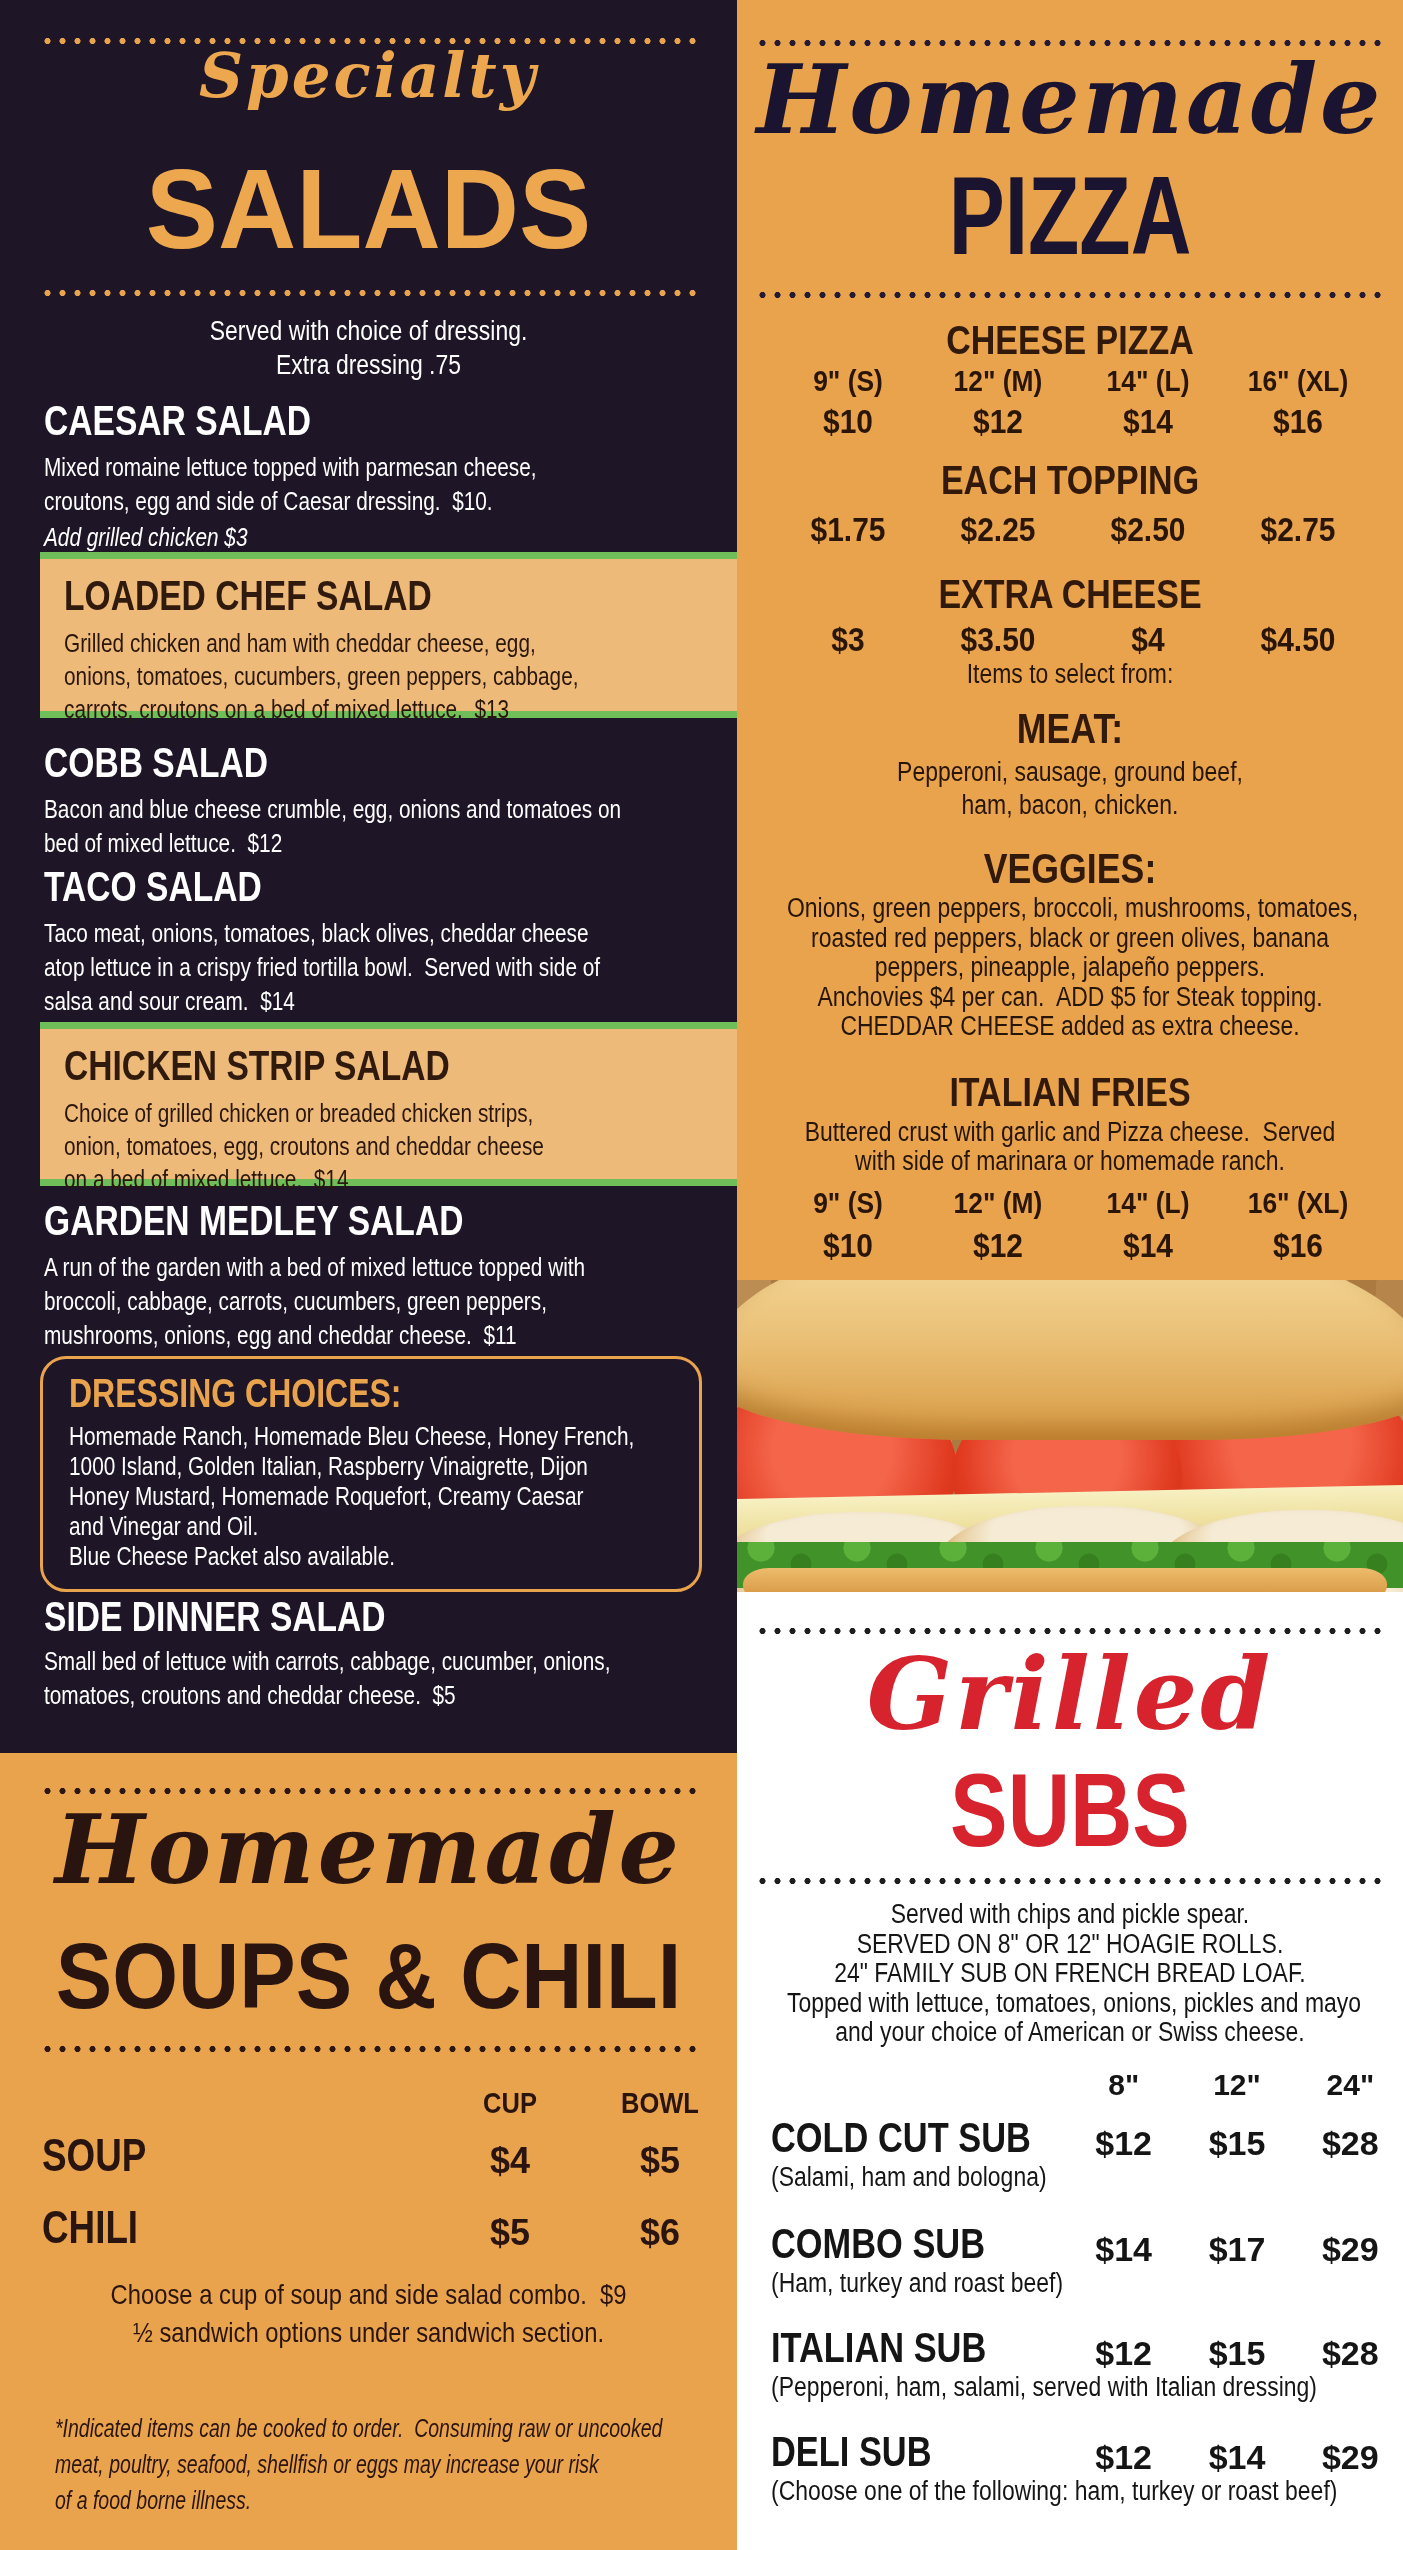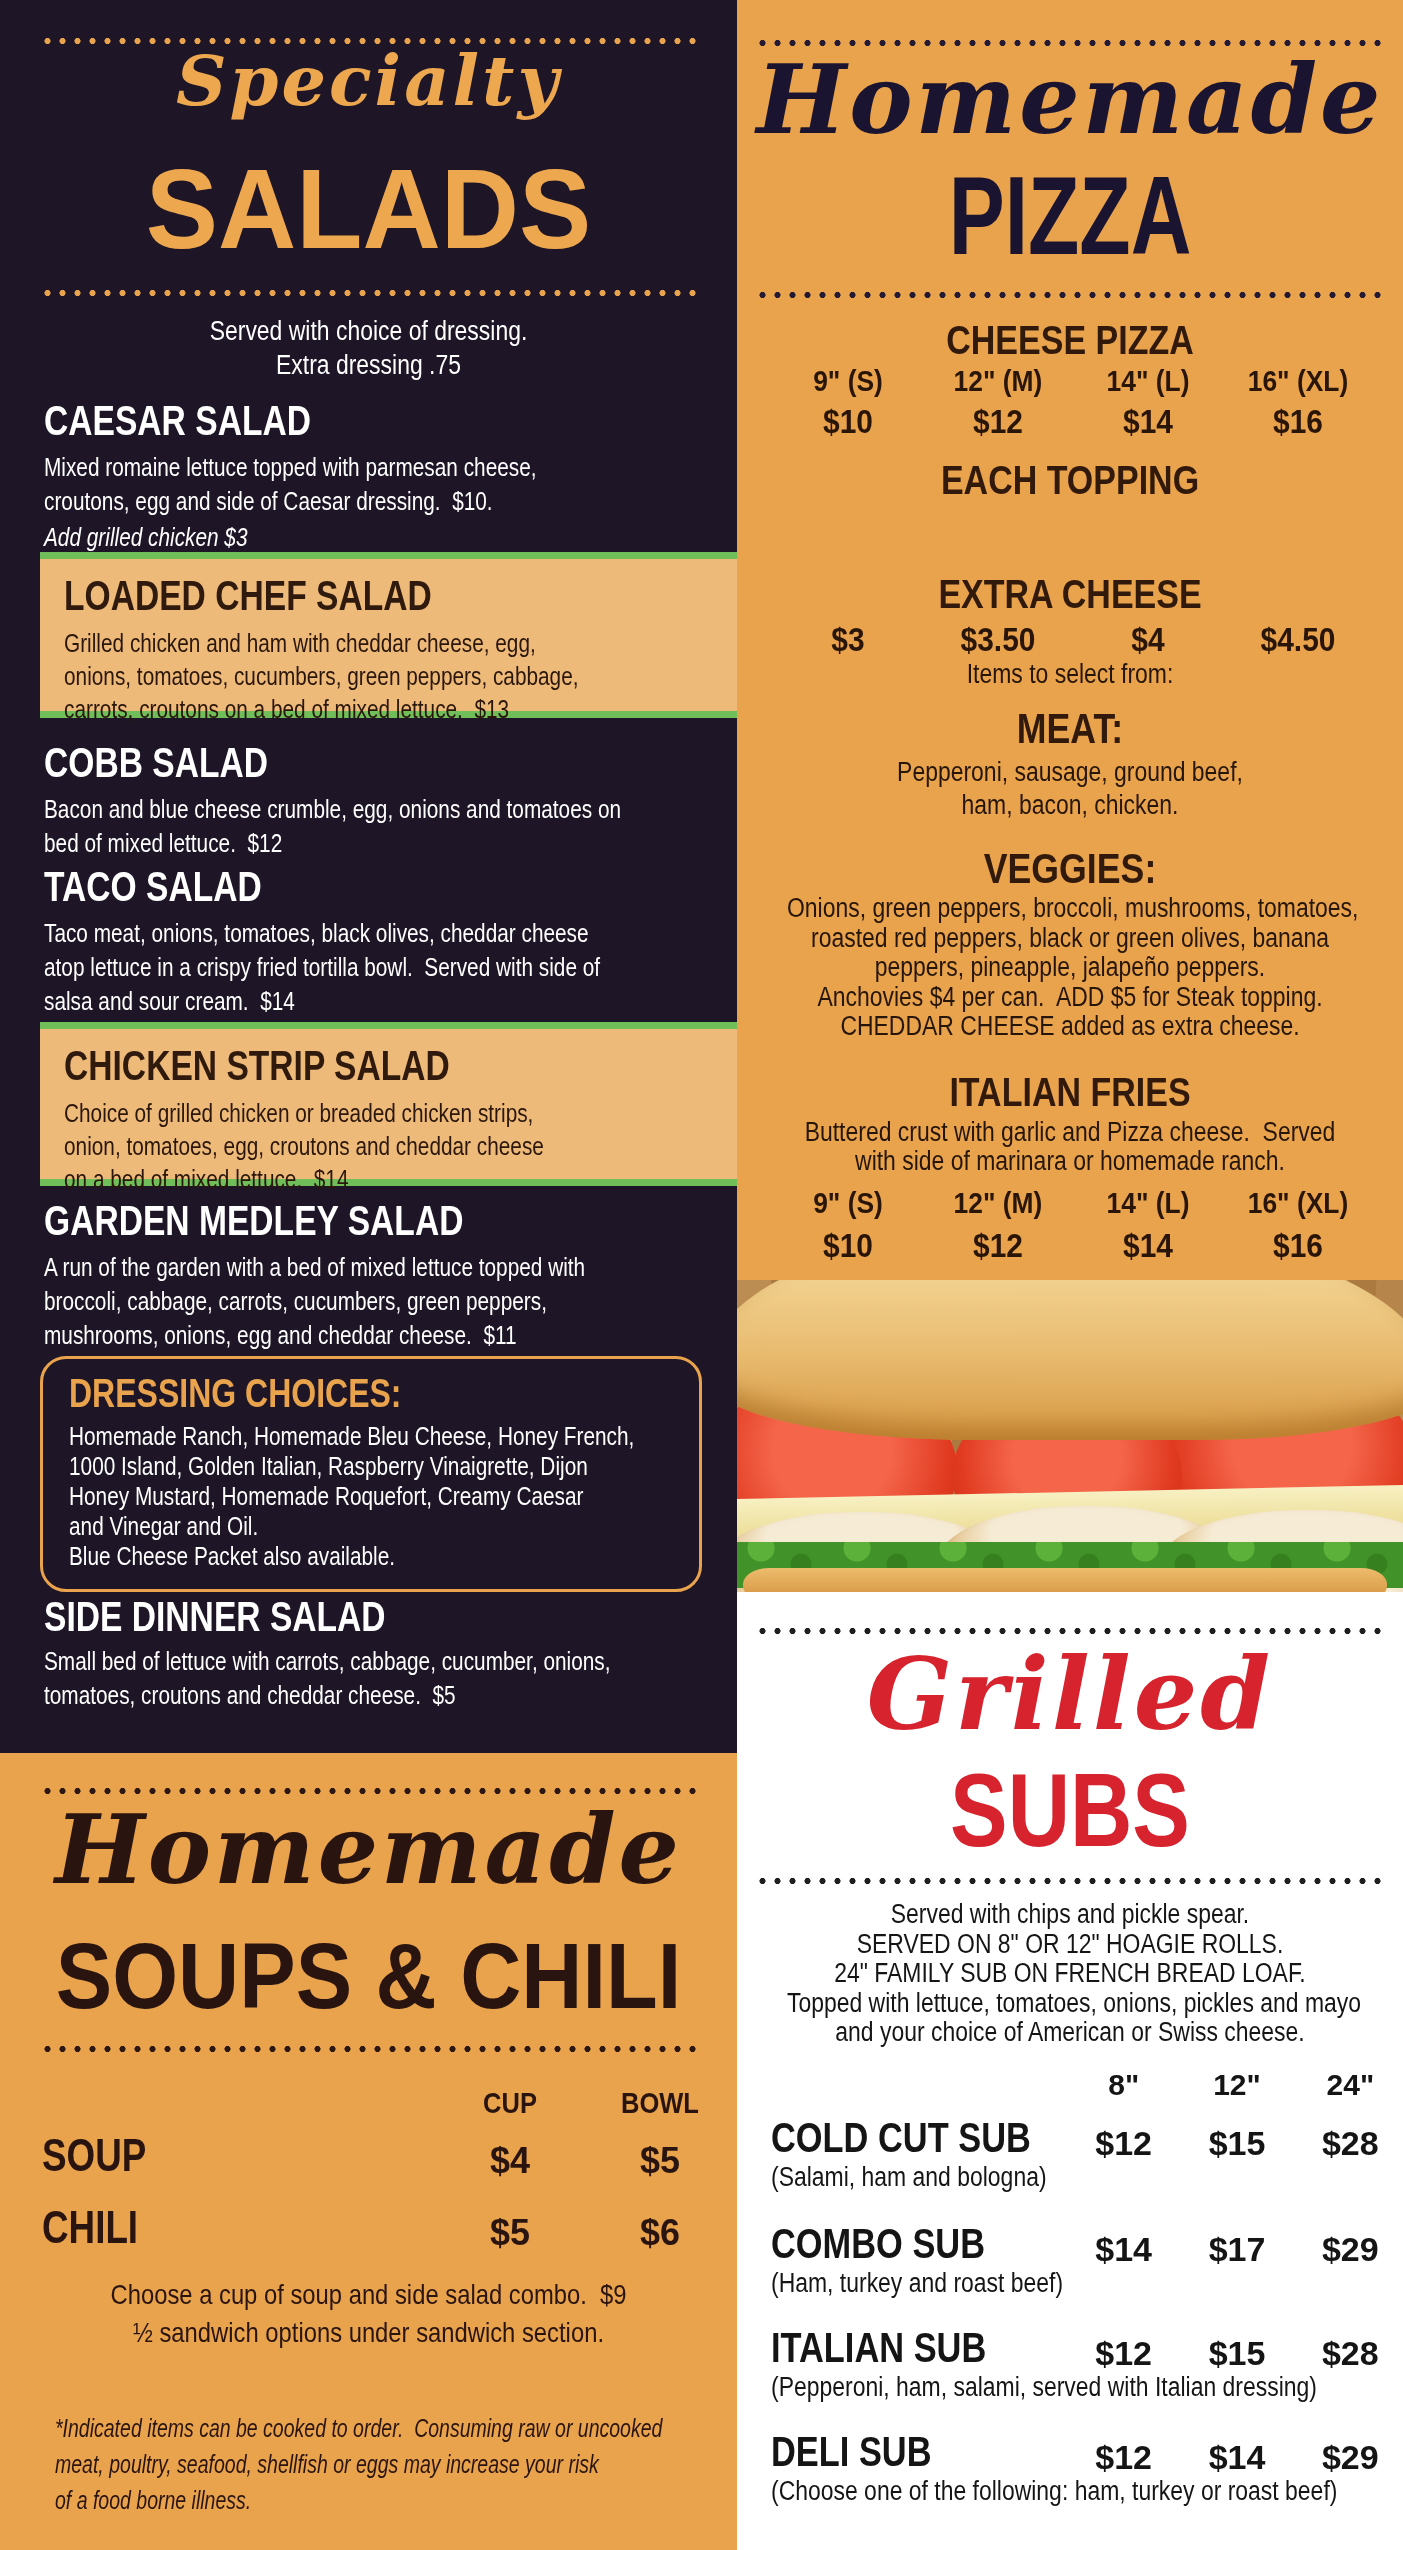--- a/index.html
+++ b/index.html
@@ -84,21 +84,21 @@
         background:linear-gradient(#edbc6d,#d3913c)}
 </style>
 </head>
 <body>
 
 <div class="left-col">
 
   <div class="left-dark">
     <div class="dots dots-o" style="left:40px;width:660px;top:36px"></div>
 
-    <div class="abs script" style="left:0;width:737px;top:44px;font-size:70px;color:#eda74e">Specialty</div>
+    <div class="abs script" style="left:0;width:737px;top:44px;font-size:61px;color:#eda74e">Specialty</div>
     <div class="abs t-main" style="left:0;width:737px;top:152px;font-size:114px;color:#eda74e;transform:scaleX(.95)">SALADS</div>
 
     <div class="dots dots-o" style="left:40px;width:660px;top:288px"></div>
 
     <div class="abs pre cond-c d-item ctr" style="left:0;width:737px;top:314px;font-size:27px">Served with choice of dressing.
 Extra dressing .75</div>
 
     <div class="abs h-item cond" style="left:44px;top:400px">CAESAR SALAD</div>
     <div class="abs d-item cond" style="left:44px;top:450px">Mixed romaine lettuce topped with parmesan cheese,
 croutons, egg and side of Caesar dressing.  $10.</div>
@@ -190,20 +190,26 @@
     <span>16" (XL)</span>
   </div>
   <div class="row4 prices" style="top:402px">
     <span>$10</span>
     <span>$12</span>
     <span>$14</span>
     <span>$16</span>
   </div>
 
   <div class="abs h-r cond-c" style="left:0;width:666px;top:460px;font-size:40px">EACH TOPPING</div>
+  <div class="row4 prices" style="top:510px">
+    <span>$1.75</span>
+    <span>$2.25</span>
+    <span>$2.50</span>
+    <span>$2.75</span>
+  </div>
 
   <div class="abs h-r cond-c" style="left:0;width:666px;top:574px;font-size:40px">EXTRA CHEESE</div>
   <div class="row4 prices" style="top:620px">
     <span>$3</span>
     <span>$3.50</span>
     <span>$4</span>
     <span>$4.50</span>
   </div>
   <div class="abs d-r cond-c" style="left:0;width:666px;top:658px">Items to select from:</div>
 

